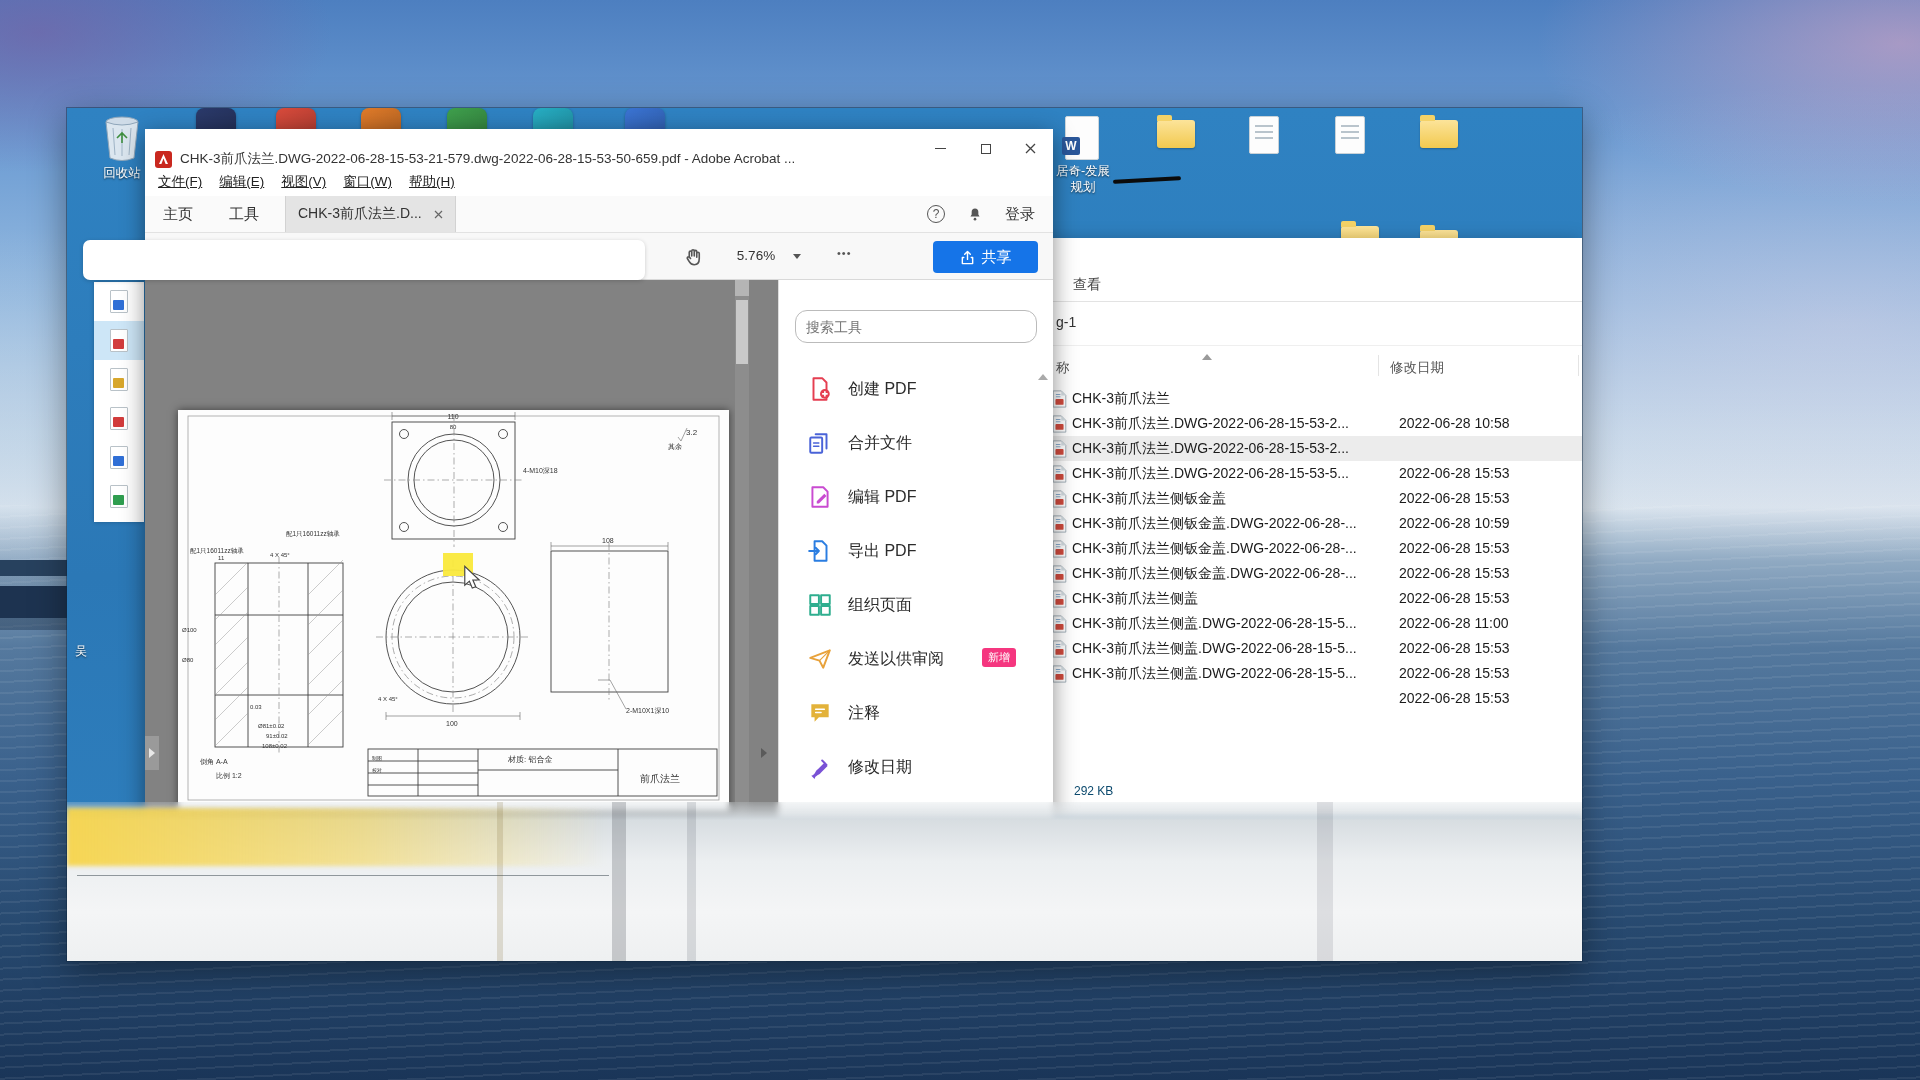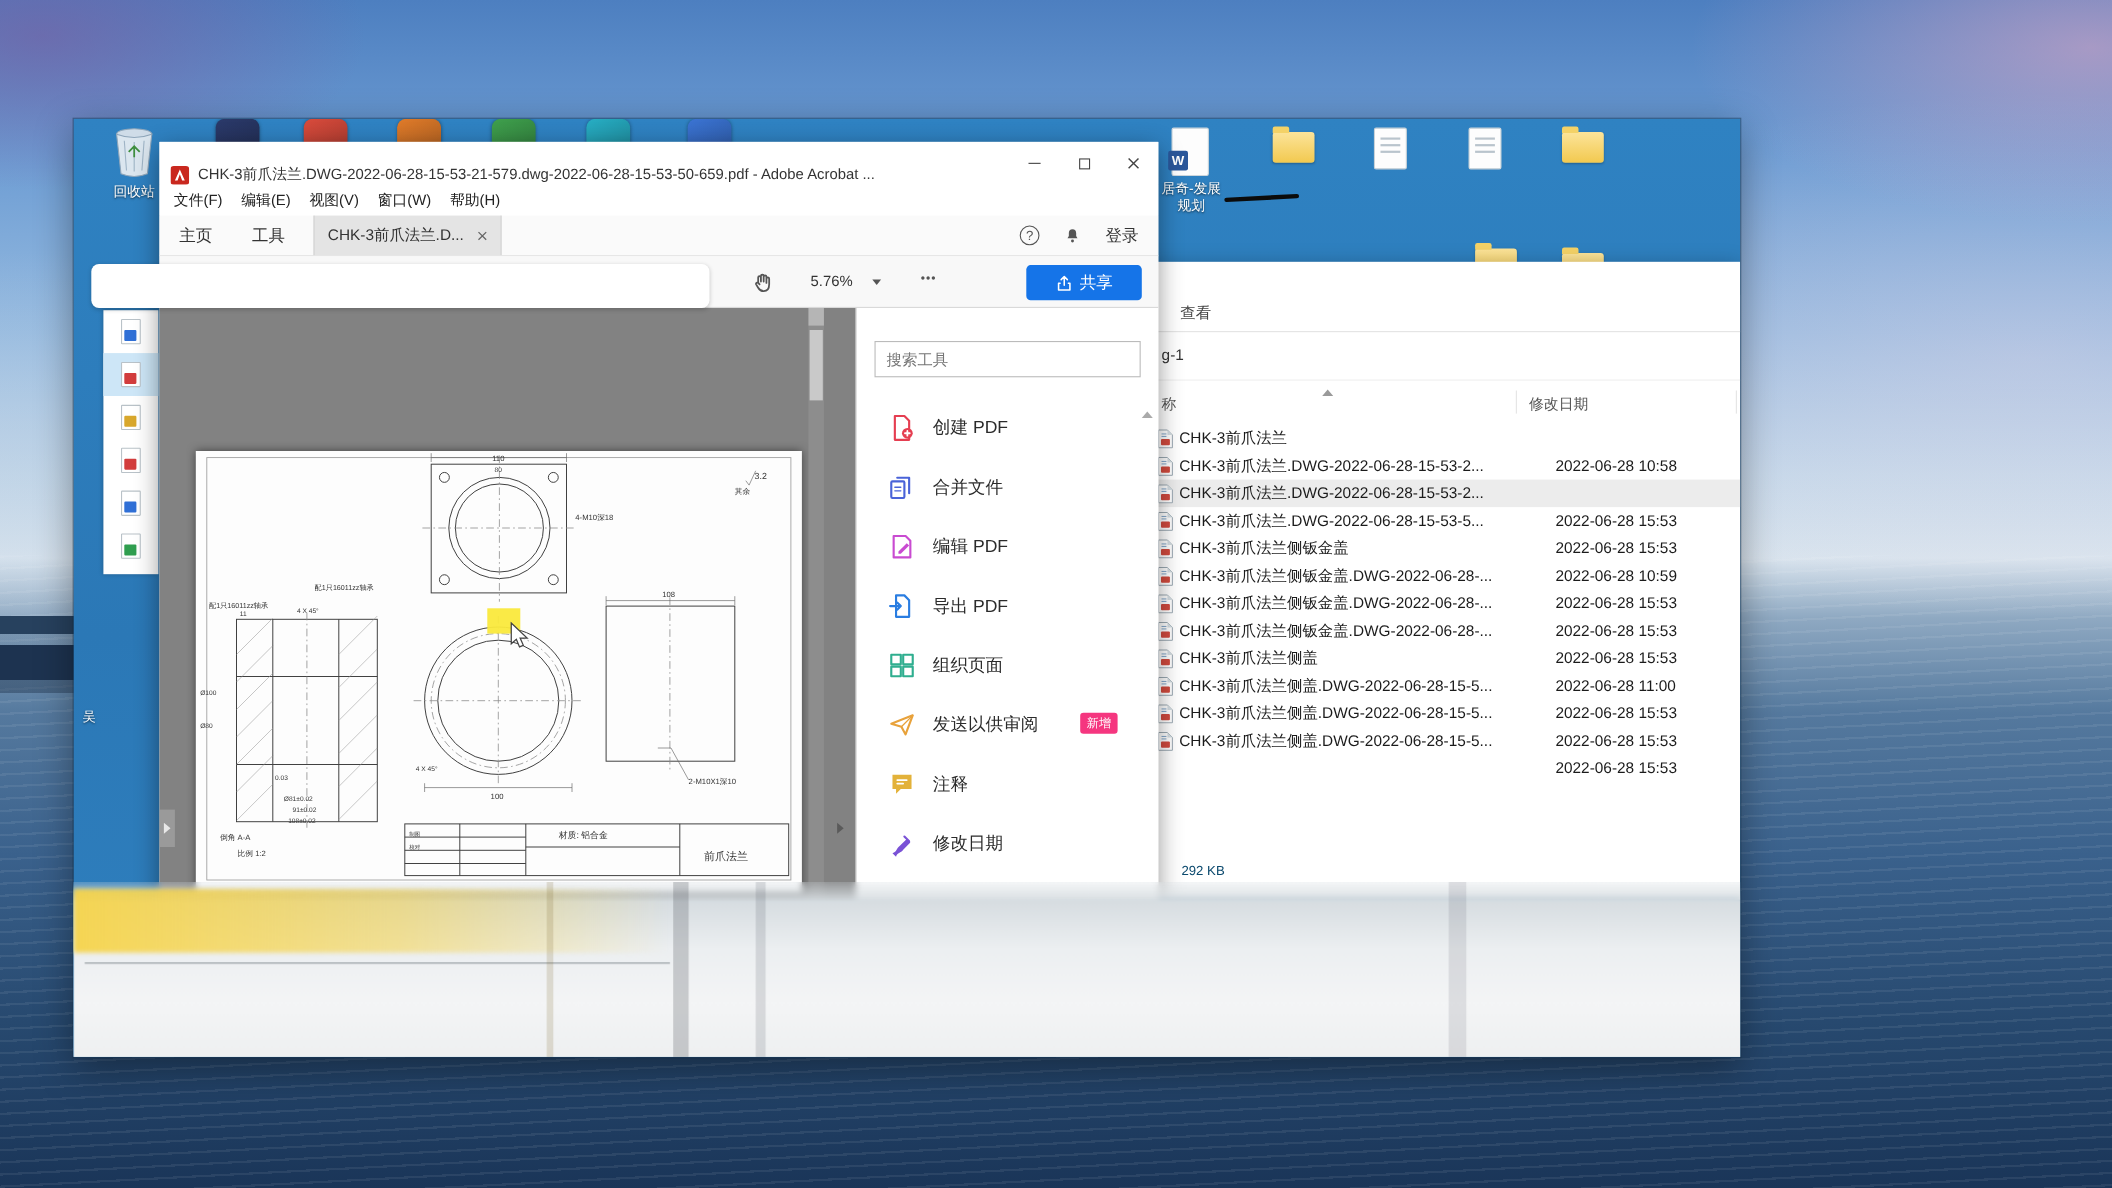--- a/index.html
+++ b/index.html
@@ -48,54 +48,54 @@
   .ex-view { position:absolute; left:106px; top:38px; font-size:14px; color:#444; }
   .ex-addr { position:absolute; left:0; top:64px; width:100%; height:44px; border-bottom:1px solid #efefef; }
   .ex-crumb { position:absolute; left:89px; top:76px; font-size:14px; color:#333; }
   .ex-head { position:absolute; left:0; top:115px; width:100%; height:27px; font-size:13.5px; color:#555; }
   .ex-head .col-sep { position:absolute; top:2px; height:21px; border-left:1px solid #e4e4e4; }
   .sort-caret { position:absolute; left:235px; top:1px; width:0; height:0; border-left:5px solid transparent; border-right:5px solid transparent; border-bottom:6px solid #9a9a9a; }
   #ex-rows { position:absolute; left:0; top:148px; width:100%; }
   .ex-row { position:relative; height:25px; display:flex; align-items:center; padding-left:85px; }
   .ex-row.sel { background:#ececec; }
   .ex-row .fname { margin-left:5px; white-space:nowrap; overflow:hidden; max-width:305px; }
-  .ex-row .fdate { position:absolute; left:447px;margin-top:48px; }
+  .ex-row .fdate { position:absolute; left:432px;margin-top:48px; }
   .ex-status { position:absolute; left:107px; top:546px; font-size:12px; color:#0c4a6e; }
 
   
   #acrobat { position:absolute; left:78px; top:21px; width:908px; height:692px; background:#fff; z-index:10; box-shadow:0 6px 22px rgba(0,0,0,.45); }
   .a-titlebar { position:absolute; left:0; top:0; width:100%; height:39px; background:#fff; display:flex; align-items:flex-end; padding-left:10px; }
   .a-title { font-size:13.5px; color:#333; margin-left:8px; white-space:nowrap; overflow:hidden; flex:1; }
   .winbtns { display:flex; height:39px; }
   .winbtn { width:45px; height:39px; display:flex; align-items:center; justify-content:center; }
   .glyph-min { width:11px; border-top:1.4px solid #444; }
   .glyph-max { width:10px; height:10px; border:1.3px solid #444; }
   .a-menubar { position:absolute; left:0; top:39px; width:100%; height:28px; display:flex; align-items:center; padding-left:8px; gap:7px; font-size:13.5px; color:#222; background:#fff; }
-  .a-menubar span { padding:0 5px; }
+  .a-menubar span { padding:0 5px;text-decoration:underline; }
   .a-tabbar { position:absolute; left:0; top:67px; width:100%; height:37px; background:#fafafa; border-bottom:1px solid #e2e2e2; display:flex; align-items:center; font-size:15px; color:#333; }
   .tab-plain { padding:0 18px; }
   .tab-doc { height:100%; display:flex; align-items:center; gap:12px; background:#e4e4e4; border-left:1px solid #d2d2d2; border-right:1px solid #d2d2d2; padding:0 12px; font-size:14px; margin-left:8px;justify-content:flex-end; }
   .tabbar-right { margin-left:auto; display:flex; align-items:center; gap:22px; padding-right:18px; }
   .help-circle { width:18px; height:18px; border:1.4px solid #555; border-radius:50%; font-size:12px; color:#555; display:flex; align-items:center; justify-content:center; }
   .a-toolbar { position:absolute; left:0; top:104px; width:100%; height:47px; background:#f8f8f8; border-bottom:1px solid #d9d9d9; }
   .zoom-val { position:absolute; left:585px; top:15px; font-size:13.5px; color:#333; width:52px; text-align:center; }
   .zoom-caret { position:absolute; left:648px; top:21px; width:0; height:0; border-left:4.5px solid transparent; border-right:4.5px solid transparent; border-top:5.5px solid #555; }
   .more-dots { position:absolute; left:692px; top:14px; font-size:11px; color:#555; letter-spacing:1px; }
   .share-btn { position:absolute; left:788px; top:8px; width:105px; height:32px; background:#1574e8; border-radius:4px; color:#fff; font-size:15px; display:flex; align-items:center; justify-content:center; gap:7px; }
   .a-body { position:absolute; left:0; top:151px; right:0; bottom:0; display:flex; }
   .doc-pane { position:relative; width:633px; background:#828282; overflow:hidden; }
   .pdf-page { position:absolute; left:33px; top:130px; width:551px; height:402px; background:#fdfdfd; box-shadow:0 0 8px rgba(0,0,0,.55); }
   .highlight { position:absolute; left:265px; top:143px; width:30px; height:23px; background:rgba(250,233,60,.95); }
   .v-scroll { position:absolute; left:590px; top:0; width:14px; height:100%; background:#8d8d8d; }
   .v-scroll .sbtn { position:absolute; left:0; top:0; width:14px; height:16px; background:#b5b5b5; }
   .v-scroll .sthumb { position:absolute; left:1px; top:20px; width:12px; height:64px; background:#c9c9c9; }
   .collapse { position:absolute; width:14px; height:34px; background:#9a9a9a; display:flex; align-items:center; justify-content:center; }
   .tri-r { width:0; height:0; border-top:5px solid transparent; border-bottom:5px solid transparent; border-left:6px solid #e8e8e8; }
   .tools-panel { position:relative; flex:1; background:#fff; border-left:1px solid #ddd; }
-  .tool-search { position:absolute; left:16px; top:30px; width:242px; height:33px; border:1px solid #bbb; border-radius:0; font-size:14px; padding:0 10px; color:#333; outline:none; font-family:inherit; }
+  .tool-search { position:absolute; left:16px; top:30px; width:242px; height:33px; border:1px solid #bbb; border-radius:12px; font-size:14px; padding:0 10px; color:#333; outline:none; font-family:inherit; }
   .panel-caret { position:absolute; right:5px; top:94px; width:0; height:0; border-left:5px solid transparent; border-right:5px solid transparent; border-bottom:6px solid #aaa; }
   #tools-list { position:absolute; left:0; top:82px; width:100%; }
   .tool-item { position:relative; height:54px; display:flex; align-items:center; gap:15px; padding-left:28px; font-size:16px; color:#2b2b2b; cursor:default; }
   .t-ico { width:26px; height:26px; display:flex; }
   .t-badge { position:absolute; right:37px; top:16px; background:#f5367f; color:#fff; font-size:11px; padding:2px 6px; border-radius:3px; }
 
   
   #floatbox { position:absolute; left:16px; top:132px; width:562px; height:40px; background:#fff; border-radius:7px; box-shadow:0 1px 4px rgba(0,0,0,.18); z-index:20; }
 
   

